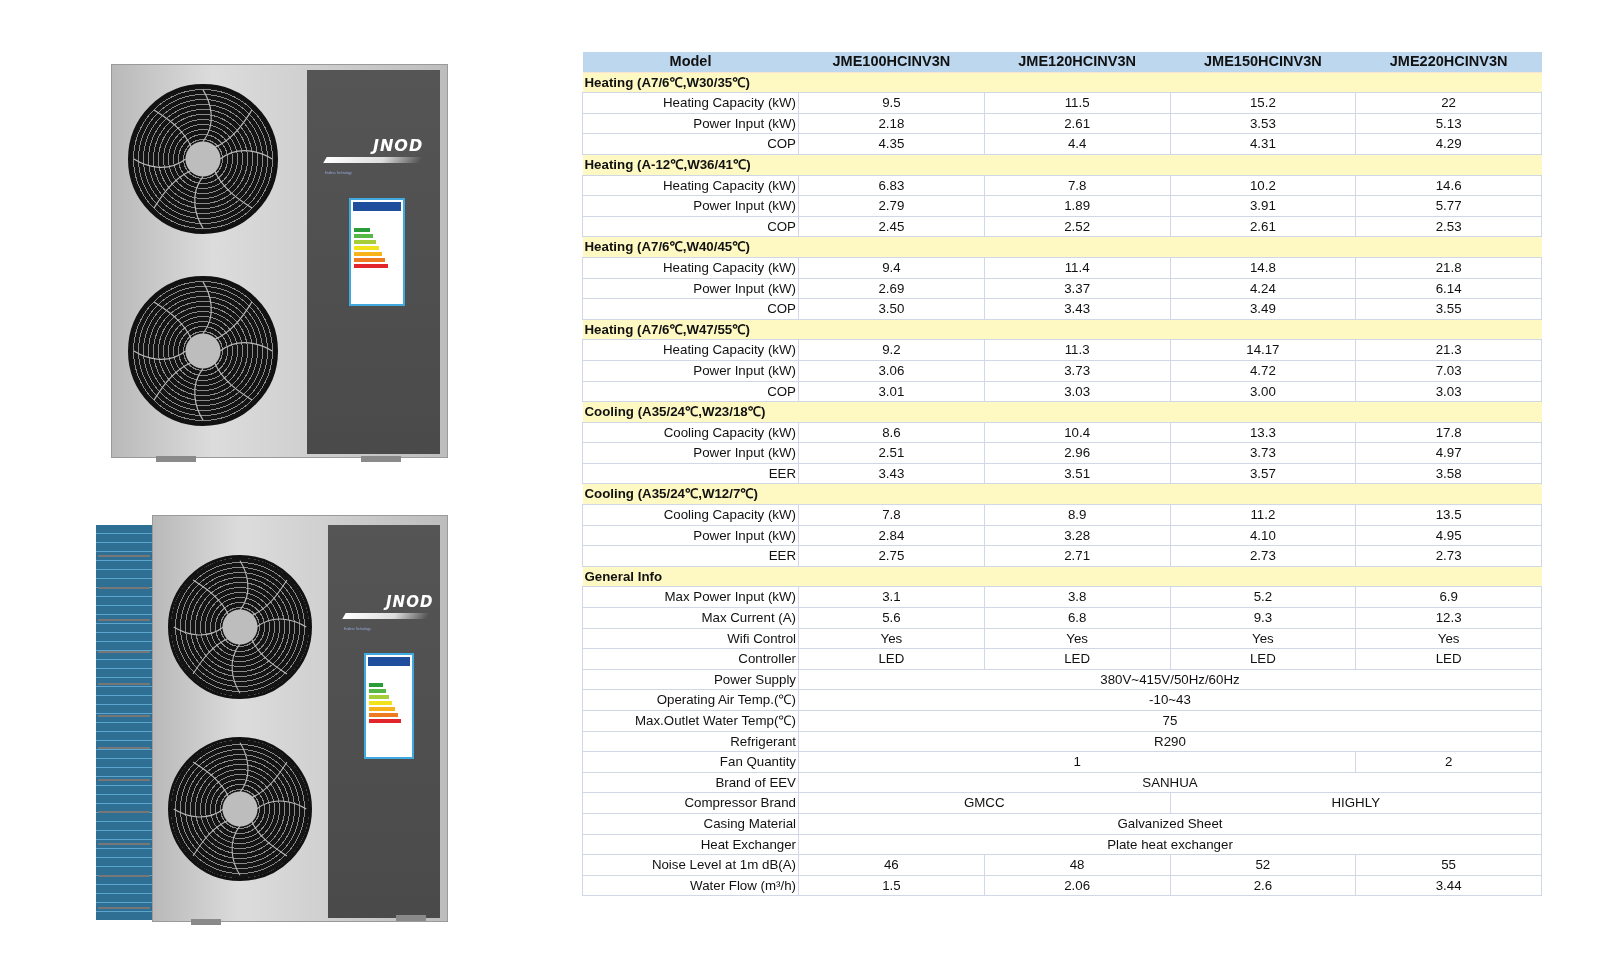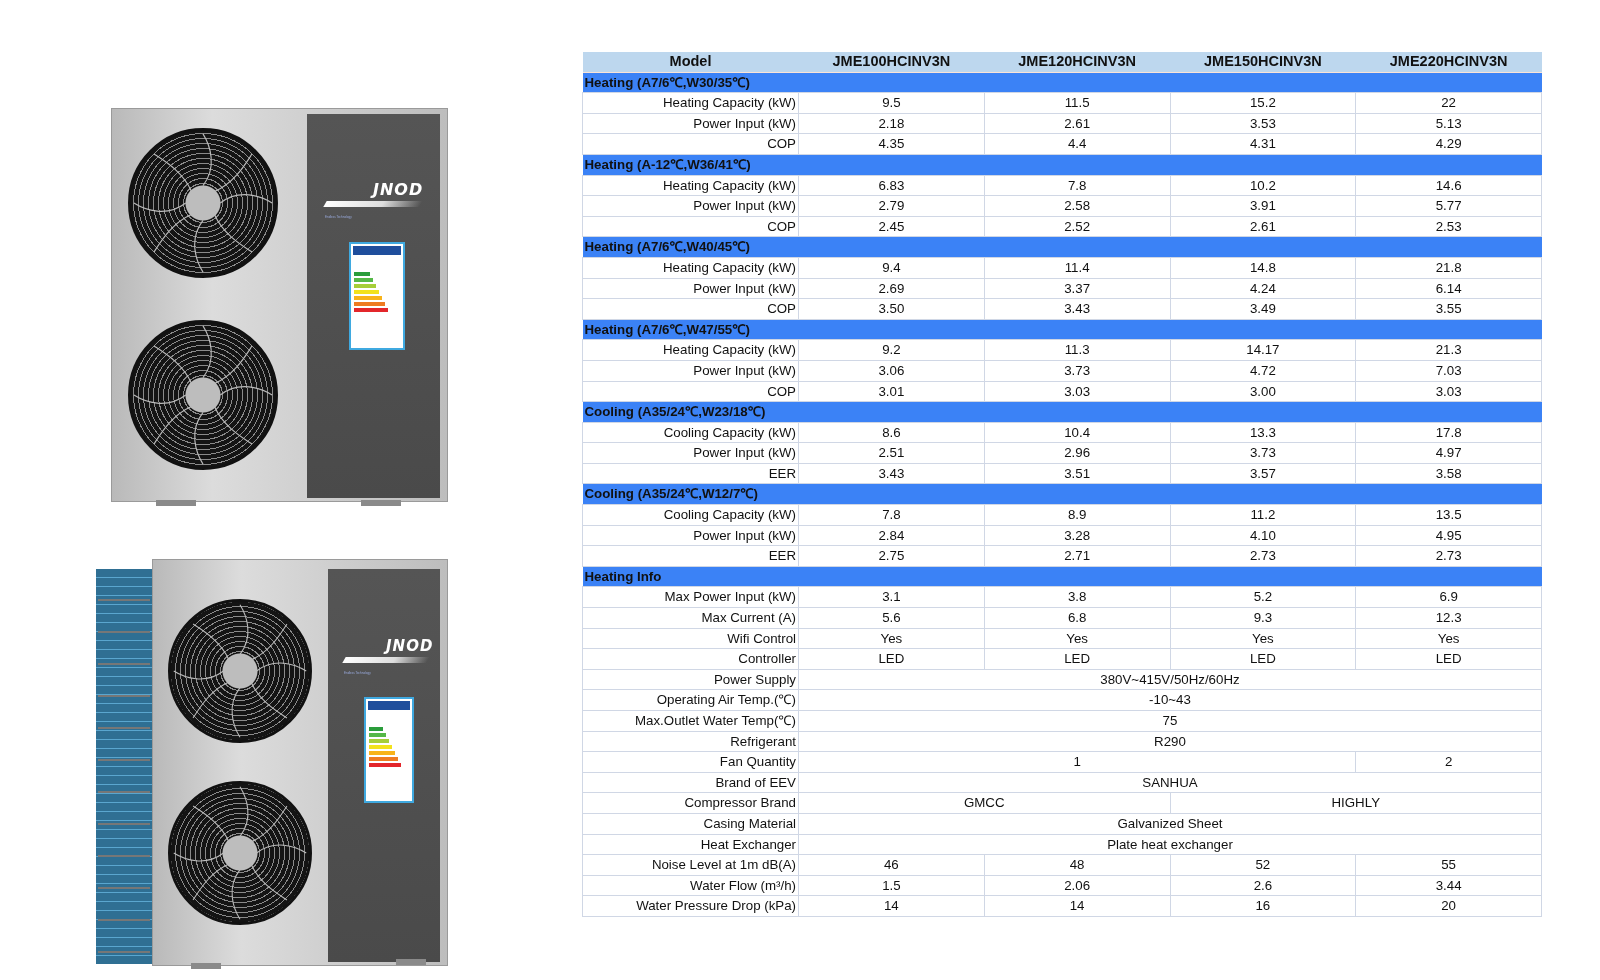--- a/index.html
+++ b/index.html
@@ -1,19 +1,19 @@
 <!DOCTYPE html>
 <html><head>
 <meta charset="utf-8">
 <style>
   html, body { margin:0; padding:0; background:#ffffff; }
   body { width:1600px; height:980px; position:relative; overflow:hidden; font-family:"Liberation Sans", sans-serif; }
 
   
-  .unit { position:absolute;margin-top:44px; }
+  .unit { position:absolute; }
   .unit1 { left:111px; top:64px; width:337px; height:402px; }
   .unit2 { left:96px; top:515px; width:352px; height:413px; }
 
   .casing { position:absolute; background:linear-gradient(90deg,#b9b9b9 0%,#dcdcdc 30%,#cfcfcf 60%,#bdbdbd 100%); border:1px solid #9a9a9a; }
   .darkpanel { position:absolute; background:linear-gradient(180deg,#555 0%,#4a4a4a 100%); }
   .fan { position:absolute; border-radius:50%;
          background:
            radial-gradient(circle, #bdbdbd 0 17px, transparent 18px),
            repeating-radial-gradient(circle, #141414 0 4px, #8a8a8a 4px 5px);
          border:3px solid #111; box-sizing:border-box; }
@@ -27,21 +27,21 @@
   .coil { position:absolute; background:repeating-linear-gradient(180deg,#2f6f93 0 8px,#5aa6cf 8px 9px),linear-gradient(90deg,#1e4d68,#4c9bc6); }
   .coil-grid { position:absolute; background:repeating-linear-gradient(180deg,transparent 0 30px,#777 30px 32px); }
   .foot { position:absolute; height:6px; background:#8a8a8a; }
 
   
   .spec { position:absolute; left:582px; top:52px; width:959px; border-collapse:collapse; table-layout:fixed; font-size:13.3px; color:#111; }
   .spec td, .spec th { height:19.6px; padding:0 2px; line-height:19.6px; white-space:nowrap; overflow:hidden; box-sizing:border-box; }
   .spec th { background:#bdd7ee; font-weight:bold; font-size:14.5px; text-align:center; }
   .spec td { border:1px solid #d0d7e5; text-align:center; }
   .spec td.lbl { text-align:right; }
-  .spec tr.section td { background:#3b82f6; font-weight:bold; text-align:left; border:none; border-top:1px solid #fbe4d6; }
+  .spec tr.section td { background:#fef9c3; font-weight:bold; text-align:left; border:none; border-top:1px solid #fbe4d6; }
   .col-lbl { width:216px; } .col-m { width:185.75px; }
 </style>
 </head>
 <body>
 
 <div class="unit unit1">
   <div class="casing" style="left:0;top:0;width:335px;height:392px;"></div>
   <div class="darkpanel" style="left:196px;top:6px;width:133px;height:384px;"></div>
   <div class="fan" style="left:17px;top:20px;width:150px;height:150px;">
     <svg viewBox="0 0 100 100">
@@ -188,21 +188,21 @@
     <tr>
         <td class="lbl">Heating Capacity (kW)</td>
         <td>6.83</td>
         <td>7.8</td>
         <td>10.2</td>
         <td>14.6</td>
       </tr>
     <tr>
         <td class="lbl">Power Input (kW)</td>
         <td>2.79</td>
-        <td>2.58</td>
+        <td>1.89</td>
         <td>3.91</td>
         <td>5.77</td>
       </tr>
     <tr>
         <td class="lbl">COP</td>
         <td>2.45</td>
         <td>2.52</td>
         <td>2.61</td>
         <td>2.53</td>
       </tr>
@@ -301,21 +301,21 @@
       </tr>
     <tr>
         <td class="lbl">EER</td>
         <td>2.75</td>
         <td>2.71</td>
         <td>2.73</td>
         <td>2.73</td>
       </tr>
 
     <tr class="section">
-        <td colspan="5">Heating Info</td>
+        <td colspan="5">General Info</td>
       </tr>
     <tr>
         <td class="lbl">Max Power Input (kW)</td>
         <td>3.1</td>
         <td>3.8</td>
         <td>5.2</td>
         <td>6.9</td>
       </tr>
     <tr>
         <td class="lbl">Max Current (A)</td>
@@ -383,21 +383,14 @@
         <td>52</td>
         <td>55</td>
       </tr>
     <tr>
         <td class="lbl">Water Flow (m³/h)</td>
         <td>1.5</td>
         <td>2.06</td>
         <td>2.6</td>
         <td>3.44</td>
       </tr>
-    <tr>
-        <td class="lbl">Water Pressure Drop (kPa)</td>
-        <td>14</td>
-        <td>14</td>
-        <td>16</td>
-        <td>20</td>
-      </tr>
   </tbody>
 </table>
 
 </body></html>

